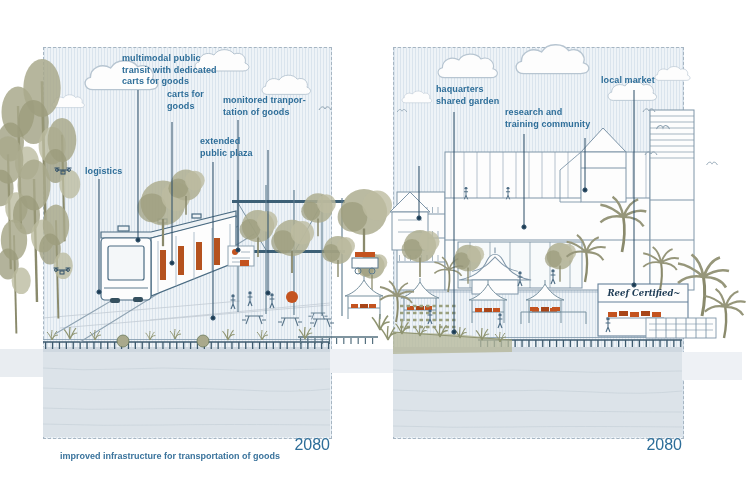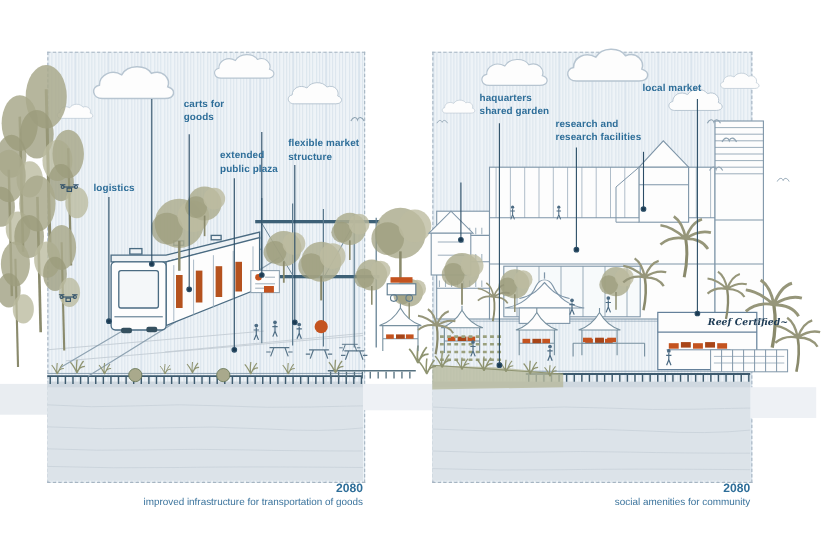--- a/index.html
+++ b/index.html
@@ -8,24 +8,24 @@
   .panel{position:absolute;border:1px dashed #a6b5c2;
          background-color:#eef3f7;
          background-image:repeating-linear-gradient(90deg, rgba(140,170,195,.20) 0, rgba(140,170,195,.20) 1px, transparent 1px, transparent 3px);}
   #panel-left{left:43px;top:47px;width:287px;height:390px;}
   #panel-right{left:393px;top:47px;width:289px;height:390px;}
   svg.scene{position:absolute;left:0;top:0;}
   .ann{position:absolute;font-size:9px;line-height:11.5px;font-weight:600;color:#2e6e99;
        white-space:pre-line;letter-spacing:.1px;}
   .sign{position:absolute;left:602px;top:288px;width:84px;text-align:center;
         font-family:"DejaVu Serif",serif;font-style:italic;font-weight:600;
-        font-size:8.5px;color:#1c3a54;margin-left:36px;}
+        font-size:8.5px;color:#1c3a54;}
   .cap{position:absolute;top:438px;width:320px;text-align:right;}
-  .cap-year{font-size:11px;font-weight:700;color:#2e6e99;line-height:13px;}
-  .cap-text{font-size:9px;font-weight:400;color:#3a739c;line-height:11px;}
+  .cap-year{font-size:16px;font-weight:400;color:#2e6e99;line-height:13px;}
+  .cap-text{font-size:9px;font-weight:700;color:#3a739c;line-height:11px;text-align:center;}
 </style>
 </head>
 <body>
 
 <div class="canvas">
 
   <div class="panel" id="panel-left"></div>
   <div class="panel" id="panel-right"></div>
 
   <svg class="scene" width="750" height="485" viewBox="0 0 750 485">
@@ -353,38 +353,40 @@
         <circle cx="454" cy="332" r="2.1"></circle>
       <line x1="524" y1="134" x2="524" y2="227"></line>
         <circle cx="524" cy="227" r="2.1"></circle>
       <line x1="585" y1="138" x2="585" y2="190"></line>
         <circle cx="585" cy="190" r="2.1"></circle>
       <line x1="634" y1="90" x2="634" y2="285"></line>
         <circle cx="634" cy="285" r="2.1"></circle>
     </g>
   </svg>
 
+  <div class="ann" style="left:122px;top:53px">multimodal public
+transit with dedicated
+carts for goods</div>
   <div class="ann" style="left:167px;top:89px">carts for
 goods</div>
+  <div class="ann" style="left:223px;top:95px">monitored tranpor-
+tation of goods</div>
   <div class="ann" style="left:200px;top:136px">extended
 public plaza</div>
-  <div class="ann" style="left:262px;top:125px">flexible market
-structure</div>
   <div class="ann" style="left:85px;top:166px">logistics</div>
 
   <div class="ann" style="left:436px;top:84px">haquarters
 shared garden</div>
   <div class="ann" style="left:505px;top:107px">research and
-research facilities</div>
-  <div class="ann" style="left:584px;top:75px">local market</div>
+training community</div>
+  <div class="ann" style="left:601px;top:75px">local market</div>
 
   <div class="sign">Reef Certified~</div>
 
   <div class="cap" style="right:420px">
     <div class="cap-year">2080</div>
     <div class="cap-text">improved infrastructure for transportation of goods</div>
   </div>
   <div class="cap" style="right:68px">
     <div class="cap-year">2080</div>
-    <div class="cap-text">social amenities for community</div>
   </div>
 
 </div>
 
 </body></html>

